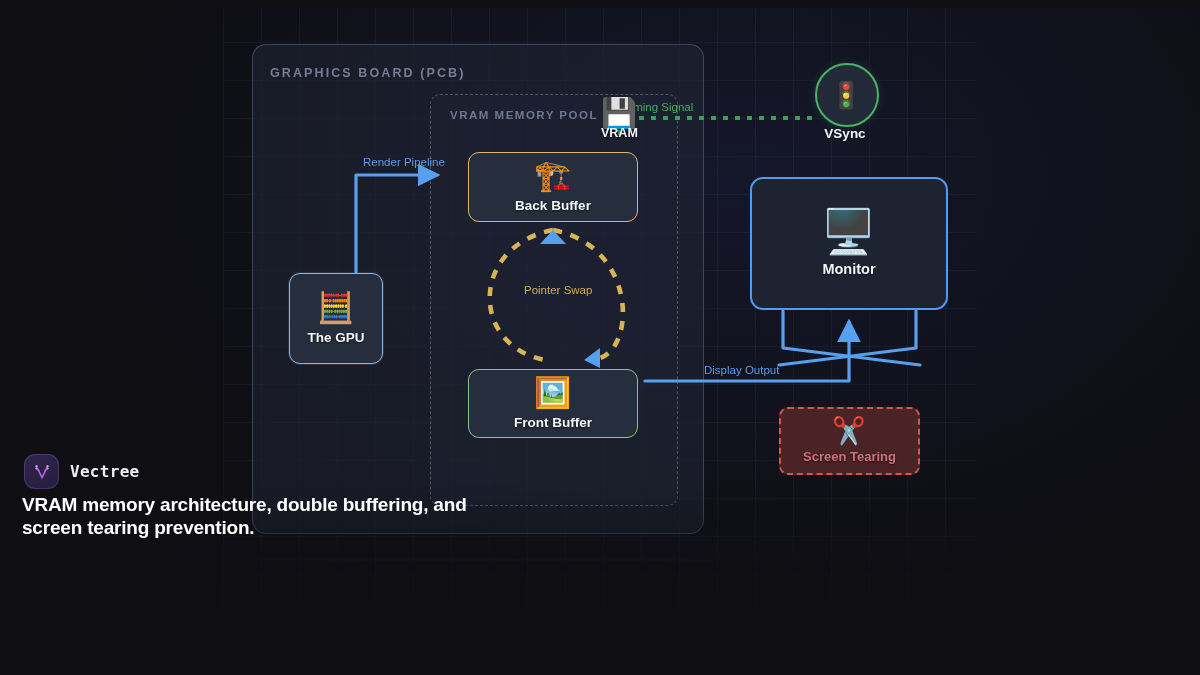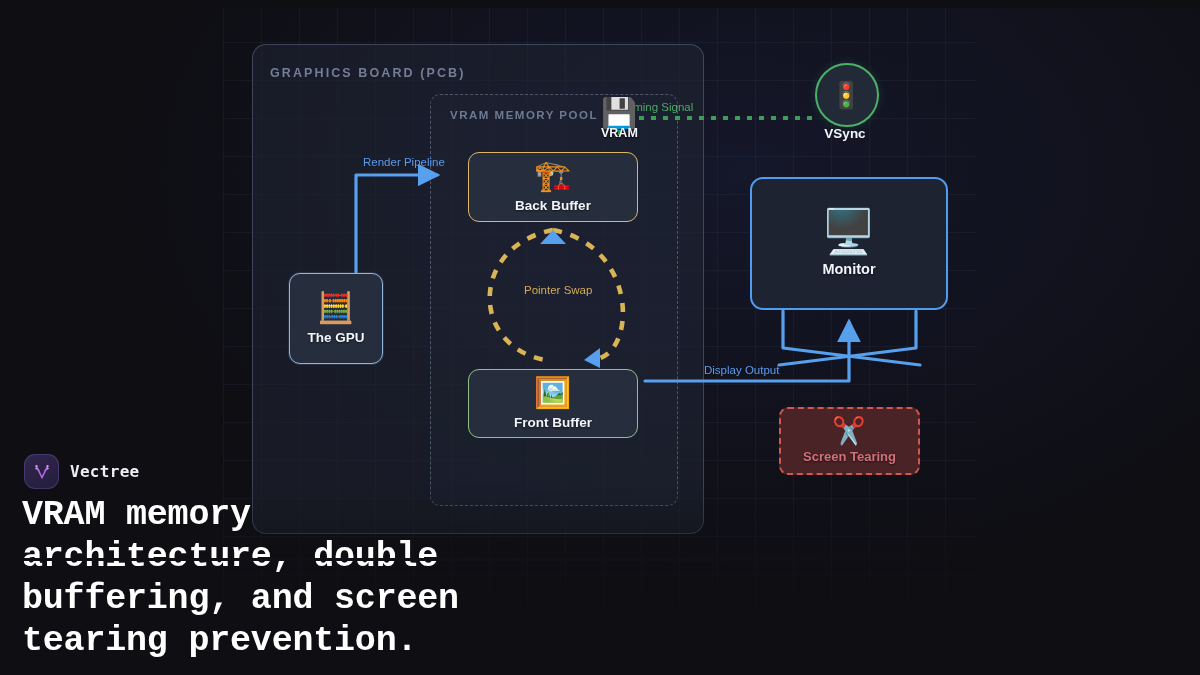--- a/index.html
+++ b/index.html
@@ -125,22 +125,22 @@
     background:linear-gradient(150deg,#30264d 0%,#241d3c 100%);
     display:flex;align-items:center;justify-content:center;
     box-shadow:inset 0 0 0 1px rgba(160,120,230,.25);
   }
   #brand-name{
     font-family:"DejaVu Sans Mono","Liberation Mono",monospace;
     font-size:16px;font-weight:700;color:#eceef4;letter-spacing:.3px;
   }
   #headline{
     position:absolute;left:22px;top:486px;width:470px;
-    font-family:Liberation Mono, monospace;
-    font-size:35px;font-weight:700;line-height:1.2;color:#ffffff;
+    font-family:Liberation Sans, sans-serif;
+    font-size:19px;font-weight:700;line-height:1.2;color:#ffffff;
     letter-spacing:-.2px;
   }
   #url{
     position:absolute;right:25px;top:622px;
     font-family:"DejaVu Sans Mono","Liberation Mono",monospace;
     font-size:12.5px;color:#8d93a3;letter-spacing:-.1px;
   }
   #bottombar{position:absolute;left:0;bottom:0;width:1200px;height:3px;
     background:linear-gradient(to right,#0e0e13,#111118 40%,#0e0e13);}
 </style>

